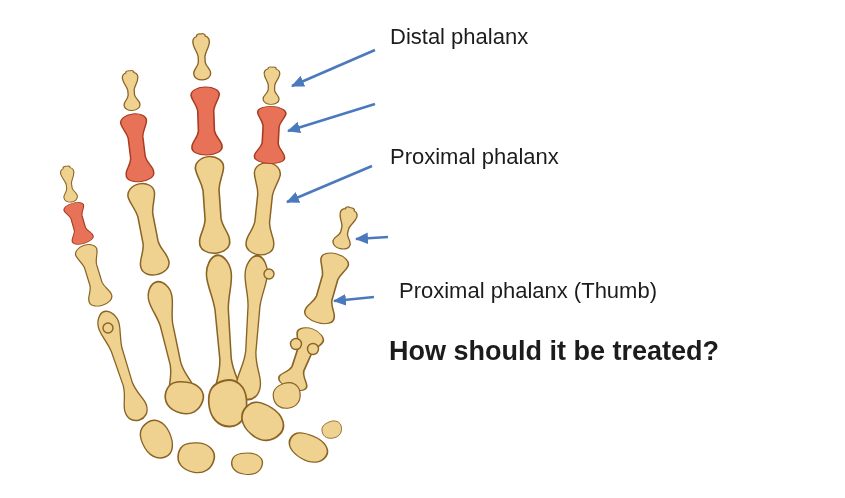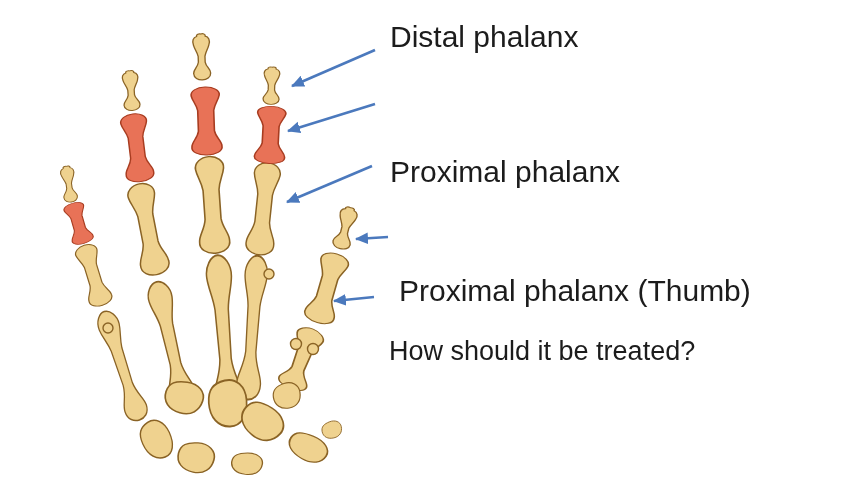--- a/index.html
+++ b/index.html
@@ -46,39 +46,39 @@
   .arrow-line {
     stroke: var(--arrow, #4b79bd);
     stroke-width: 2.6;
   }
   .arrow-head {
     fill: var(--arrow, #4b79bd);
   }
   .label {
     position: absolute;
     color: var(--text-color, #1c1c1c);
-    font-size: 30px;
+    font-size: 22px;
     line-height: 27px;
     white-space: nowrap;
   }
   .caret {
     display: inline-block;
     width: 0;
     height: 28px;
     border-left: 2px solid var(--text-color, #1c1c1c);
     margin-left: 2px;
     vertical-align: -6px;
   }
   .question {
     position: absolute;
     left: 389px;
     top: 336px;
     color: var(--text-color, #1c1c1c);
     font-size: 27px;
-    font-weight: normal;
+    font-weight: bold;
     white-space: nowrap;
   }
 </style>
 </head>
 <body>
 
 <div class="slide">
 
   <svg class="diagram" viewBox="0 0 845 498">
     <defs>
@@ -155,21 +155,21 @@
       <line class="arrow-line" x1="375" y1="104" x2="288" y2="131" marker-end="url(#ah)"></line>
       <line class="arrow-line" x1="372" y1="166" x2="287" y2="202" marker-end="url(#ah)"></line>
       <line class="arrow-line" x1="388" y1="237" x2="356" y2="239" marker-end="url(#ah)"></line>
       <line class="arrow-line" x1="374" y1="297" x2="334" y2="301" marker-end="url(#ah)"></line>
     </g>
   </svg>
 
   <div class="label" style="left:390px; top:23px">
     <span>Distal phalanx</span>
   </div>
-  <div class="label" style="left:390px; top:158px">
+  <div class="label" style="left:390px; top:143px">
     <span>Proximal phalanx</span>
   </div>
   <div class="label" style="left:399px; top:277px">
     <span>Proximal phalanx (Thumb)</span>
   </div>
 
   <div class="question">How should it be treated?</div>
 
 </div>
 

